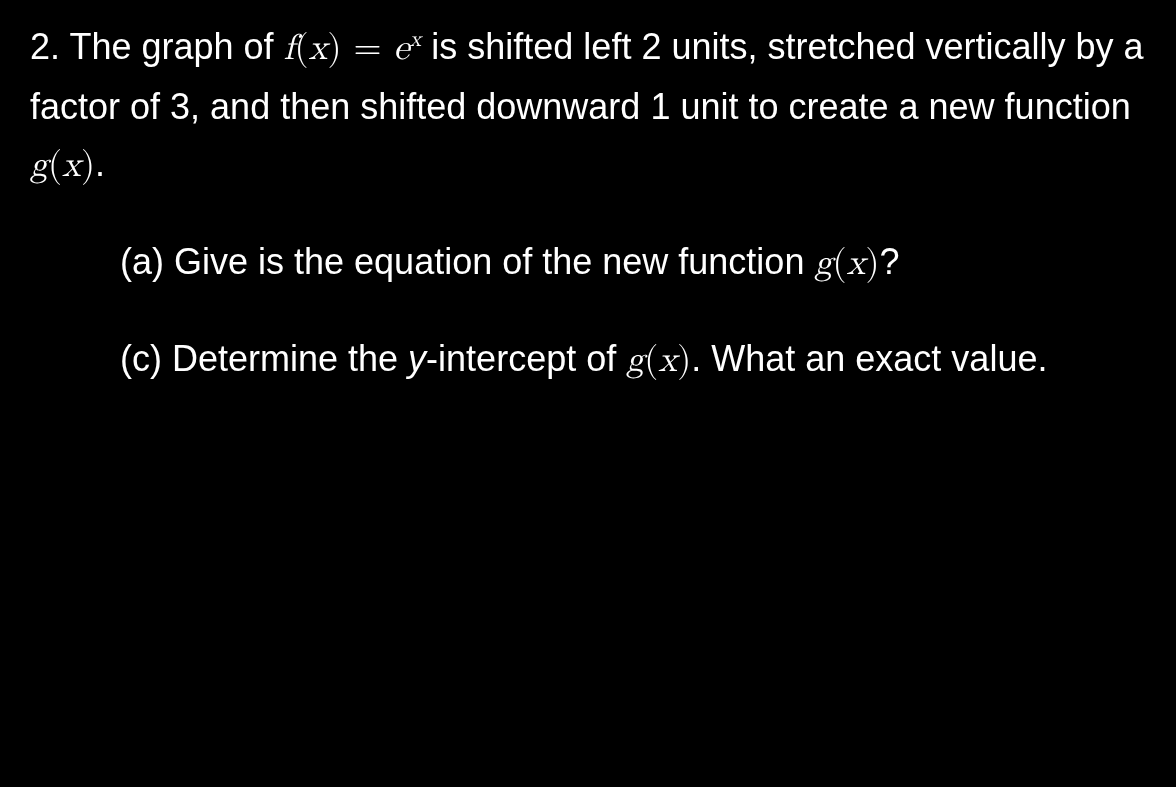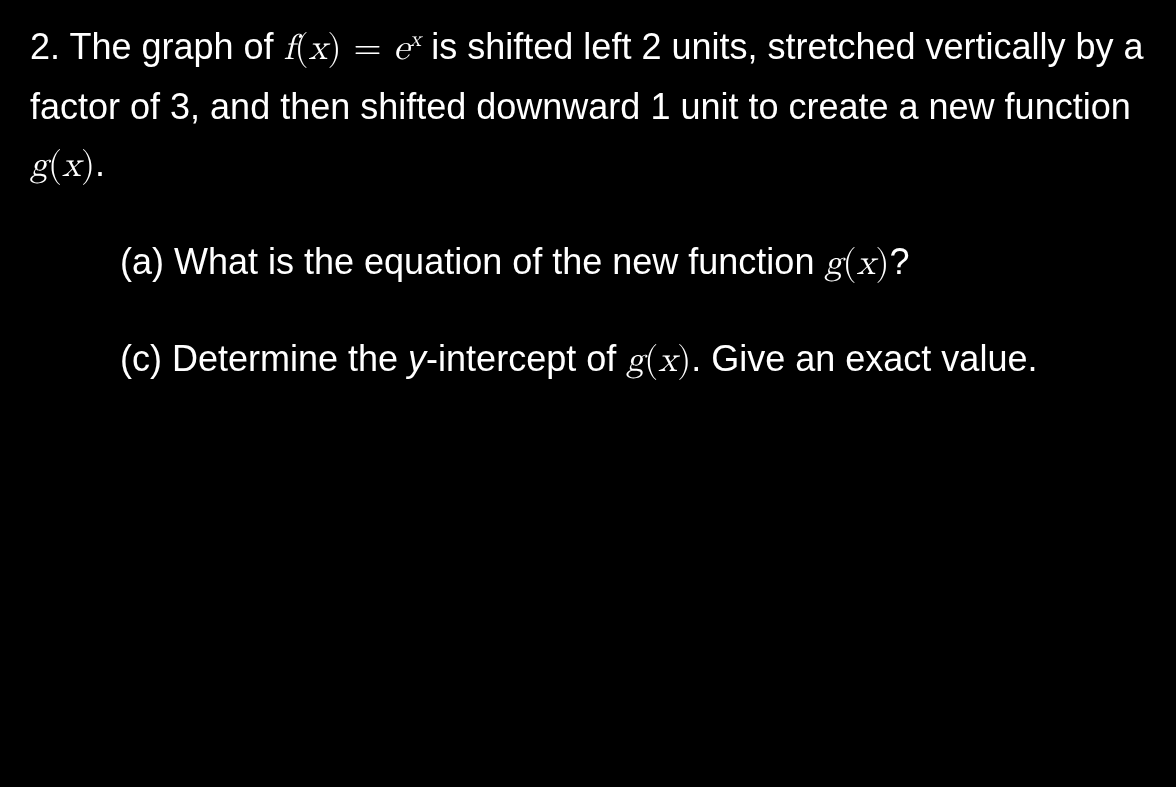--- a/index.html
+++ b/index.html
@@ -52,23 +52,23 @@
 <div class="page">
 
   <div class="problem-stem">
     <span>2.</span>
     <span>The graph of </span><span class="math"><span class="func">f</span><span>(</span><span class="var">x</span><span>)</span><span> = </span><span class="var">e</span><span class="sup">x</span></span><span> is shifted left 2 units, stretched vertically by a factor of 3, and then shifted downward 1 unit to create a new function </span><span class="math"><span class="func">g</span><span>(</span><span class="var">x</span><span>)</span></span><span>.</span>
   </div>
 
   <div class="subparts">
 
     <div class="subpart">
-      <span>(a)</span><span>  What is the equation of the new function </span><span class="math"><span class="func">g</span><span>(</span><span class="var">x</span><span>)</span></span><span>?</span>
+      <span>(a)</span><span>  Give is the equation of the new function </span><span class="math"><span class="func">g</span><span>(</span><span class="var">x</span><span>)</span></span><span>?</span>
     </div>
 
 
     <div class="subpart">
-      <span>(c)</span><span>  Determine the </span><span class="ital">y</span><span>-intercept of </span><span class="math"><span class="func">g</span><span>(</span><span class="var">x</span><span>)</span></span><span>. Give an exact value.</span>
+      <span>(c)</span><span>  Determine the </span><span class="ital">y</span><span>-intercept of </span><span class="math"><span class="func">g</span><span>(</span><span class="var">x</span><span>)</span></span><span>. What an exact value.</span>
     </div>
 
   </div>
 
 </div>
 
 </body></html>

